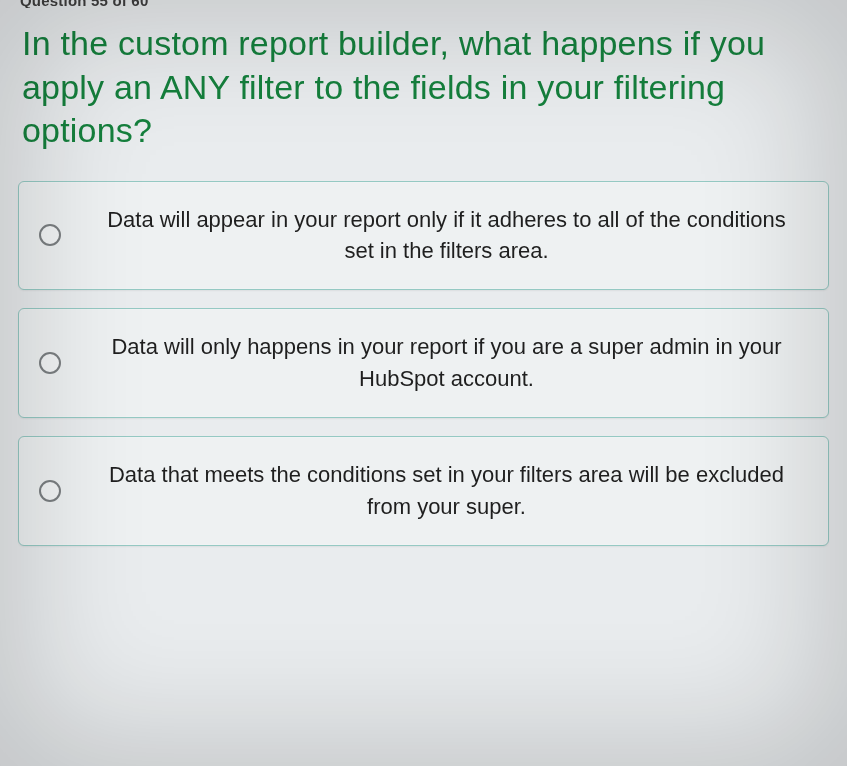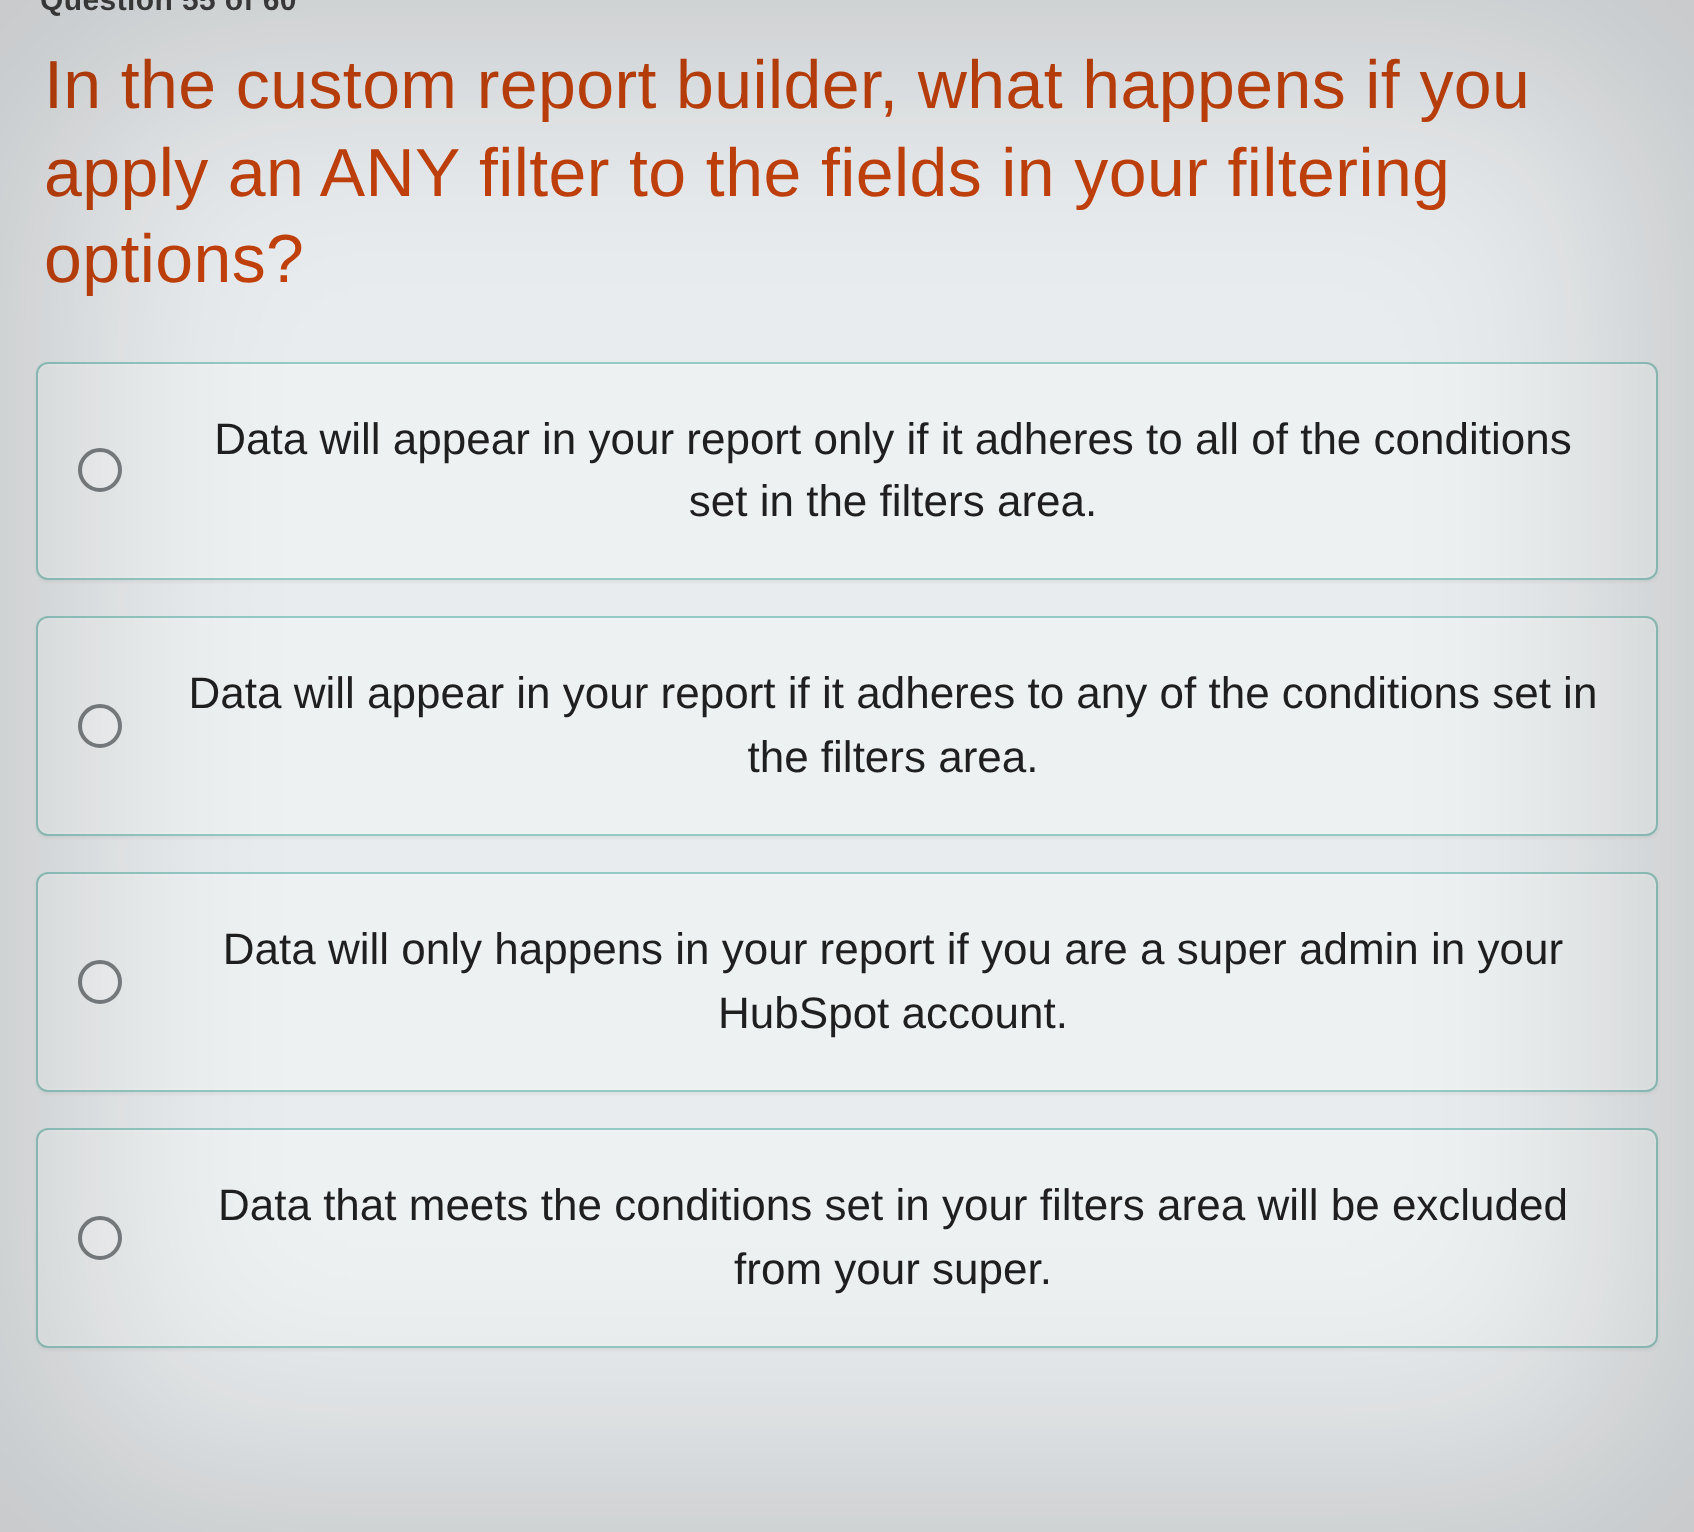--- a/index.html
+++ b/index.html
@@ -22,21 +22,21 @@
     color: #3f3f3f;
     letter-spacing: .2px;
     padding: 0 0 2px 2px;
     height: 14px;
     overflow: hidden;
     margin-top: -8px;
   }
   .question {
     font-size: 34px;
     line-height: 1.28;
-    color: #c2410c;
+    color: #15803d;
     margin: 14px 4px 28px 4px;
     letter-spacing: .2px;
   }
   .options {
     display: flex;
     flex-direction: column;
     gap: 18px;
   }
   .option {
     display: flex;
@@ -81,24 +81,20 @@
 
   <div class="question">In the custom report builder, what happens if you apply an ANY filter to the fields in your filtering options?</div>
 
   <div class="options">
 
     <div class="option">
       <span class="radio"></span>
       <span class="option-text">Data will appear in your report only if it adheres to all of the conditions set in the filters area.</span>
     </div>
 
-    <div class="option">
-      <span class="radio"></span>
-      <span class="option-text">Data will appear in your report if it adheres to any of the conditions set in the filters area.</span>
-    </div>
 
     <div class="option">
       <span class="radio"></span>
       <span class="option-text">Data will only happens in your report if you are a super admin in your HubSpot account.</span>
     </div>
 
     <div class="option">
       <span class="radio"></span>
       <span class="option-text">Data that meets the conditions set in your filters area will be excluded from your super.</span>
     </div>

